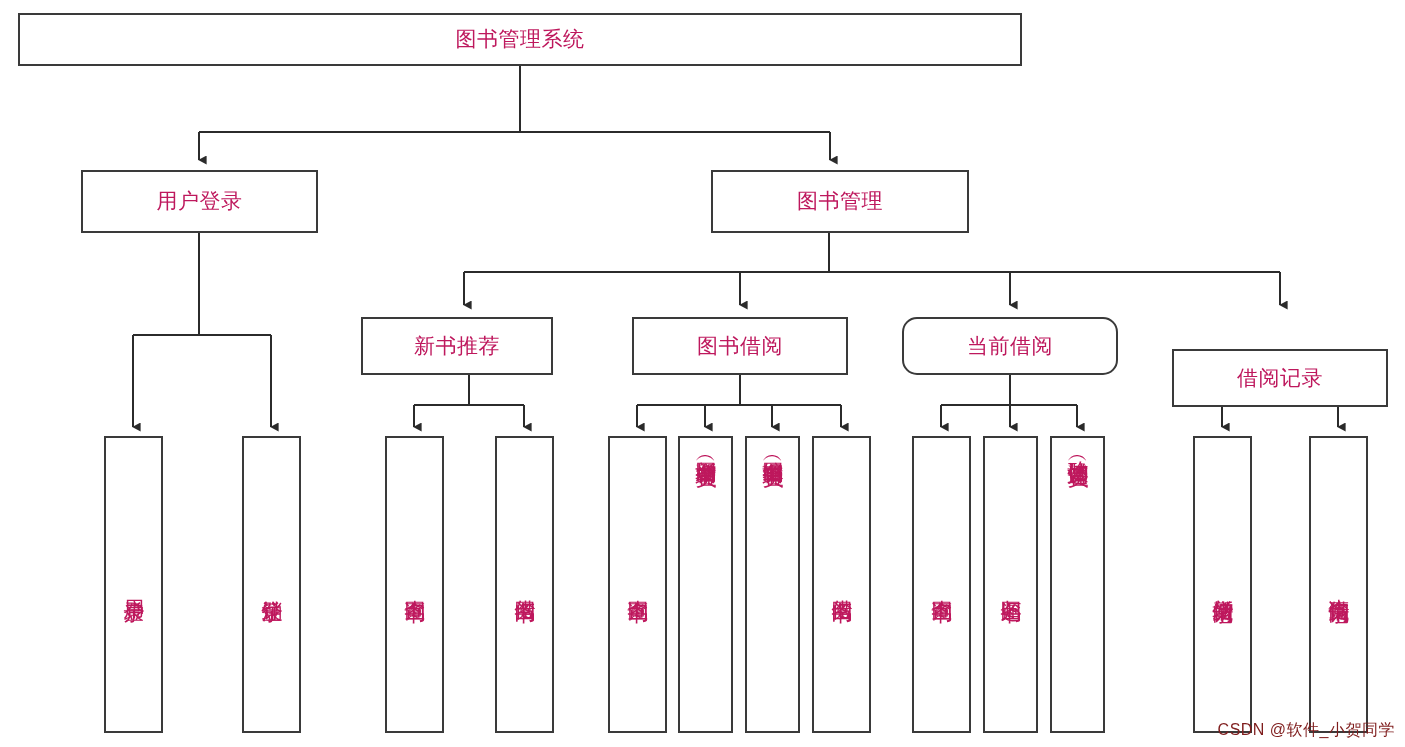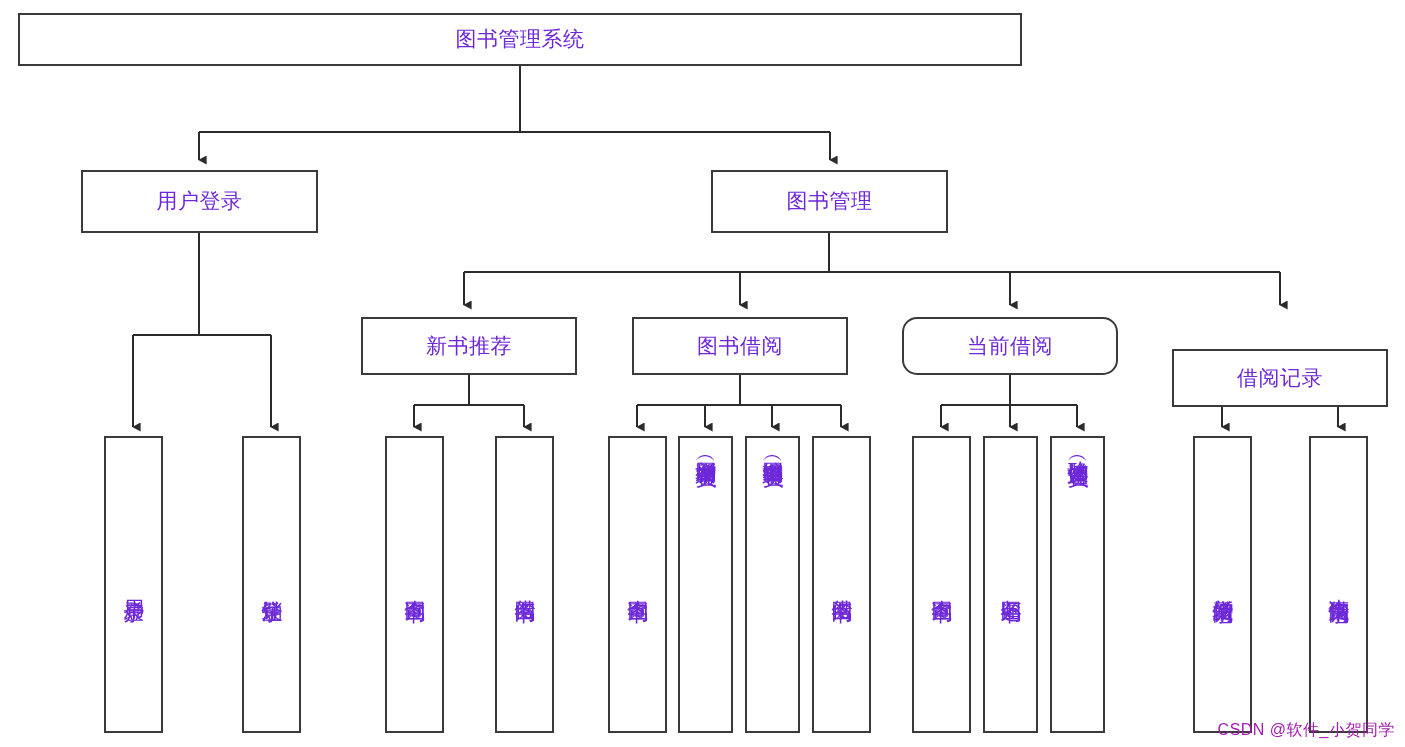--- a/index.html
+++ b/index.html
@@ -14,21 +14,21 @@
     position:absolute;
     background:#ffffff;
     border:2px solid #3a3a3a;
     box-sizing:border-box;
     display:flex;align-items:center;justify-content:center;
     text-align:center;
   }
   .node .node-label{
     font-size:21px;
     line-height:1.15;
-    color:#6d28d9;
+    color:#be185d;
     letter-spacing:0.5px;
     white-space:nowrap;
     font-family:Liberation Serif, serif;
   }
   .node.root .node-label{font-size:21px;}
   .node.leaf{
     align-items:flex-start;
     justify-content:center;
     padding-top:6px;
   }
@@ -39,21 +39,21 @@
     line-height:1.18;
     letter-spacing:1px;
     white-space:nowrap;
     display:block;
   }
   .node.leaf.center-v{align-items:center;padding-top:0;}
   .watermark{
     position:absolute;
     right:10px;bottom:6px;
     font-size:16px;
-    color:#a21caf;
+    color:#7f1d1d;
     white-space:nowrap;
     letter-spacing:0.5px;
   }
 </style>
 </head>
 <body>
 
 <div id="diagram-root">
 
   <svg class="connectors" viewBox="0 0 1405 747" xmlns="http://www.w3.org/2000/svg">
@@ -107,25 +107,25 @@
     </g>
   </svg>
 
   <div class="node root" style="left:18px;top:13px;width:1004px;height:53px;">
     <span class="node-label">图书管理系统</span>
   </div>
 
   <div class="node" style="left:81px;top:170px;width:237px;height:63px;">
     <span class="node-label">用户登录</span>
   </div>
-  <div class="node" style="left:711px;top:170px;width:237px;height:63px;">
+  <div class="node" style="left:711px;top:170px;width:258px;height:63px;">
     <span class="node-label">图书管理</span>
   </div>
 
-  <div class="node" style="left:361px;top:317px;width:216px;height:58px;">
+  <div class="node" style="left:361px;top:317px;width:192px;height:58px;">
     <span class="node-label">新书推荐</span>
   </div>
   <div class="node" style="left:632px;top:317px;width:216px;height:58px;">
     <span class="node-label">图书借阅</span>
   </div>
   <div class="node" style="left:902px;top:317px;width:216px;height:58px;border-radius:15px;">
     <span class="node-label">当前借阅</span>
   </div>
   <div class="node" style="left:1172px;top:317px;width:216px;height:58px;margin-top:32px;">
     <span class="node-label">借阅记录</span>

